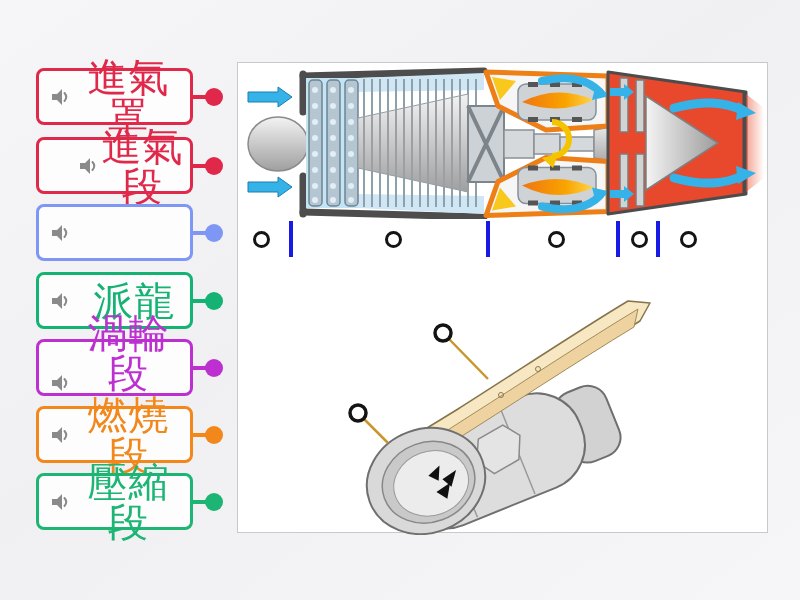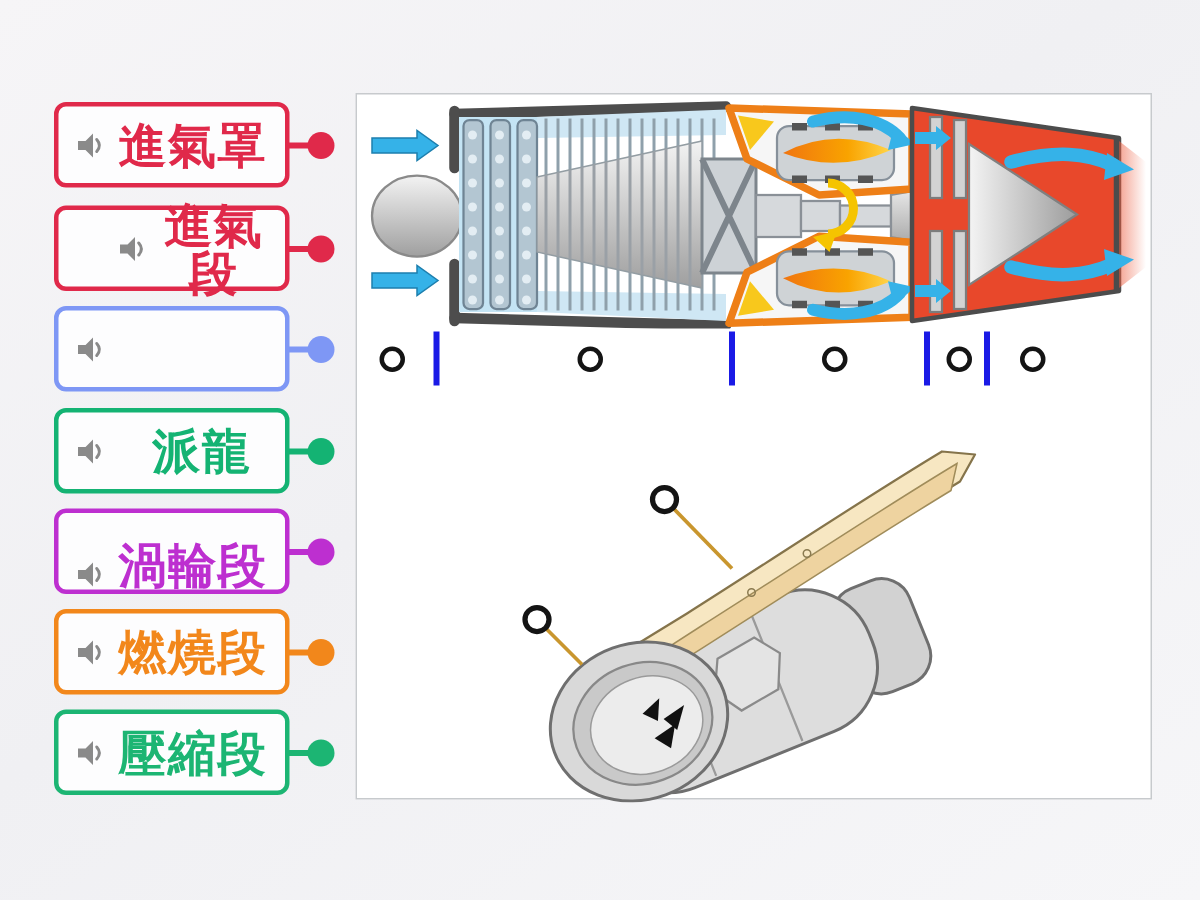--- a/index.html
+++ b/index.html
@@ -4,21 +4,21 @@
 <style>
   html,body{margin:0;padding:0;}
   body{font-family:"Liberation Sans", sans-serif;}
   .stage{position:relative;width:800px;height:600px;overflow:hidden;
          background:linear-gradient(145deg,#f6f5f7 0%,#f0f0f3 45%,#f6f6f8 100%);}
   
   .chip{position:absolute;left:36px;width:157px;height:57px;box-sizing:border-box;
         background:#fdfdfe;border:3px solid #999;border-radius:8px;
         display:flex;align-items:center;cursor:grab;}
   .chip .spk{flex:0 0 26px;margin-left:8px;display:flex;align-items:center;justify-content:center;}
-  .chip .txt{flex:1;text-align:center;font-size:32px;font-weight:700;letter-spacing:1px;
+  .chip .txt{flex:1;text-align:center;font-size:40px;font-weight:400;letter-spacing:1px;
              margin-right:6px;line-height:1;user-select:none;}
   .chip .stem{position:absolute;right:-16px;top:50%;margin-top:-2px;width:16px;height:4px;background:#999;}
   .chip .dot{position:absolute;right:-33px;top:50%;margin-top:-9px;width:18px;height:18px;border-radius:50%;background:#999;}
   
   .panel{position:absolute;left:237px;top:62px;width:531px;height:471px;box-sizing:border-box;
          background:#ffffff;border:1px solid #c7cacd;}
   .engine-svg{position:absolute;left:8px;top:3px;}
   .nacelle-svg{position:absolute;left:100px;top:236px;}
   
   .ring{position:absolute;width:17px;height:17px;border:3.5px solid #141414;border-radius:50%;

